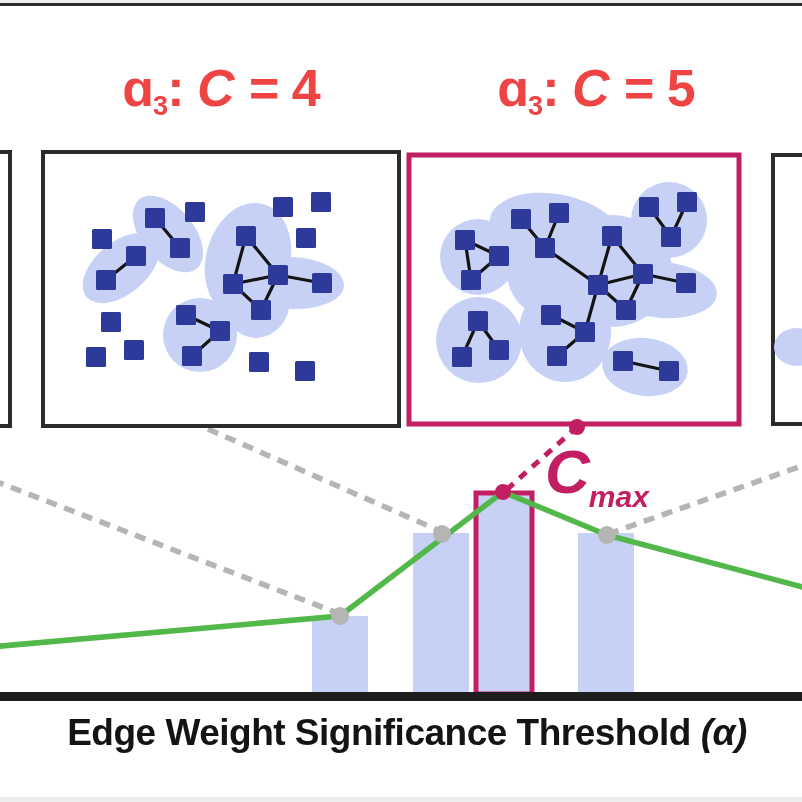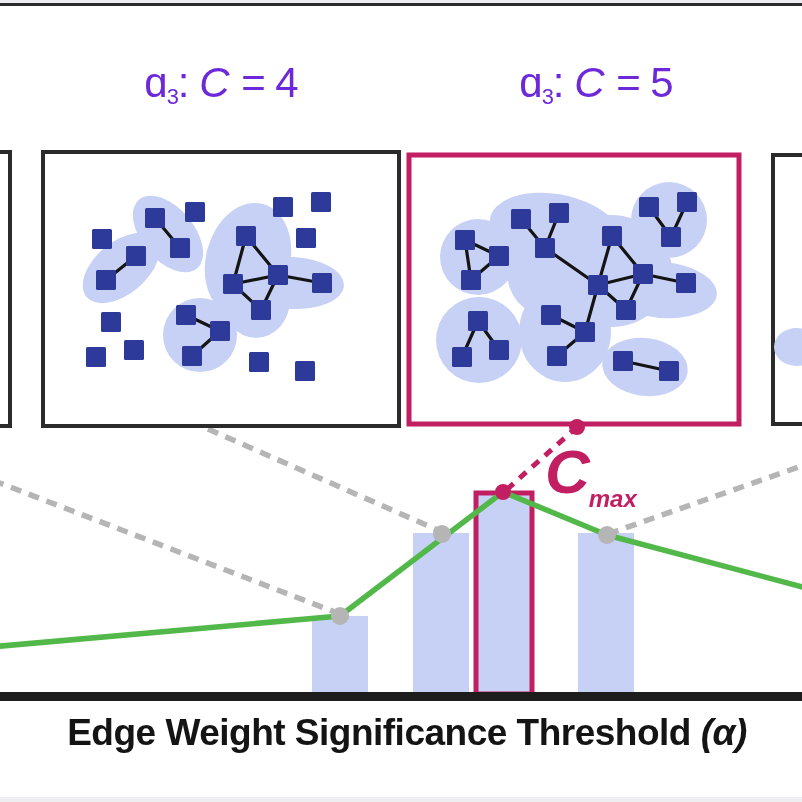--- a/index.html
+++ b/index.html
@@ -4,30 +4,30 @@
 <style>
   html,body{margin:0;padding:0;}
   body{
     width:802px;height:802px;position:relative;overflow:hidden;
     background:#ffffff;
     font-family:"Liberation Sans","DejaVu Sans",sans-serif;
   }
   #fig{position:absolute;left:0;top:0;}
   .title{
     position:absolute;transform:translateX(-50%);
-    font-size:42px;font-weight:400;color:#6d28d9;white-space:nowrap;
+    font-size:52px;font-weight:700;color:#ef4444;white-space:nowrap;
     letter-spacing:-1px;line-height:1;
   }
   .title .sub{font-size:0.52em;display:inline-block;transform:translateY(0.33em);}
   .title .cvar{font-style:italic;padding-right:2px;}
   .cmax{
     position:absolute;color:#c21f63;font-weight:700;font-style:italic;
     font-size:62px;line-height:1;white-space:nowrap;letter-spacing:-1px;
   }
-  .cmax .sub2{font-size:24px;display:inline-block;transform:translateY(14px);letter-spacing:0;}
+  .cmax .sub2{font-size:30px;display:inline-block;transform:translateY(14px);letter-spacing:0;}
   .caption{
     position:absolute;left:0;right:0;top:712px;text-align:center;
     font-size:37px;font-weight:700;color:#141414;letter-spacing:-0.5px;padding-left:12px;
   }
   .caption .alpha{font-style:italic;}
 </style>
 </head>
 <body>
 
 <svg id="fig" width="802" height="802" viewBox="0 0 802 802">

